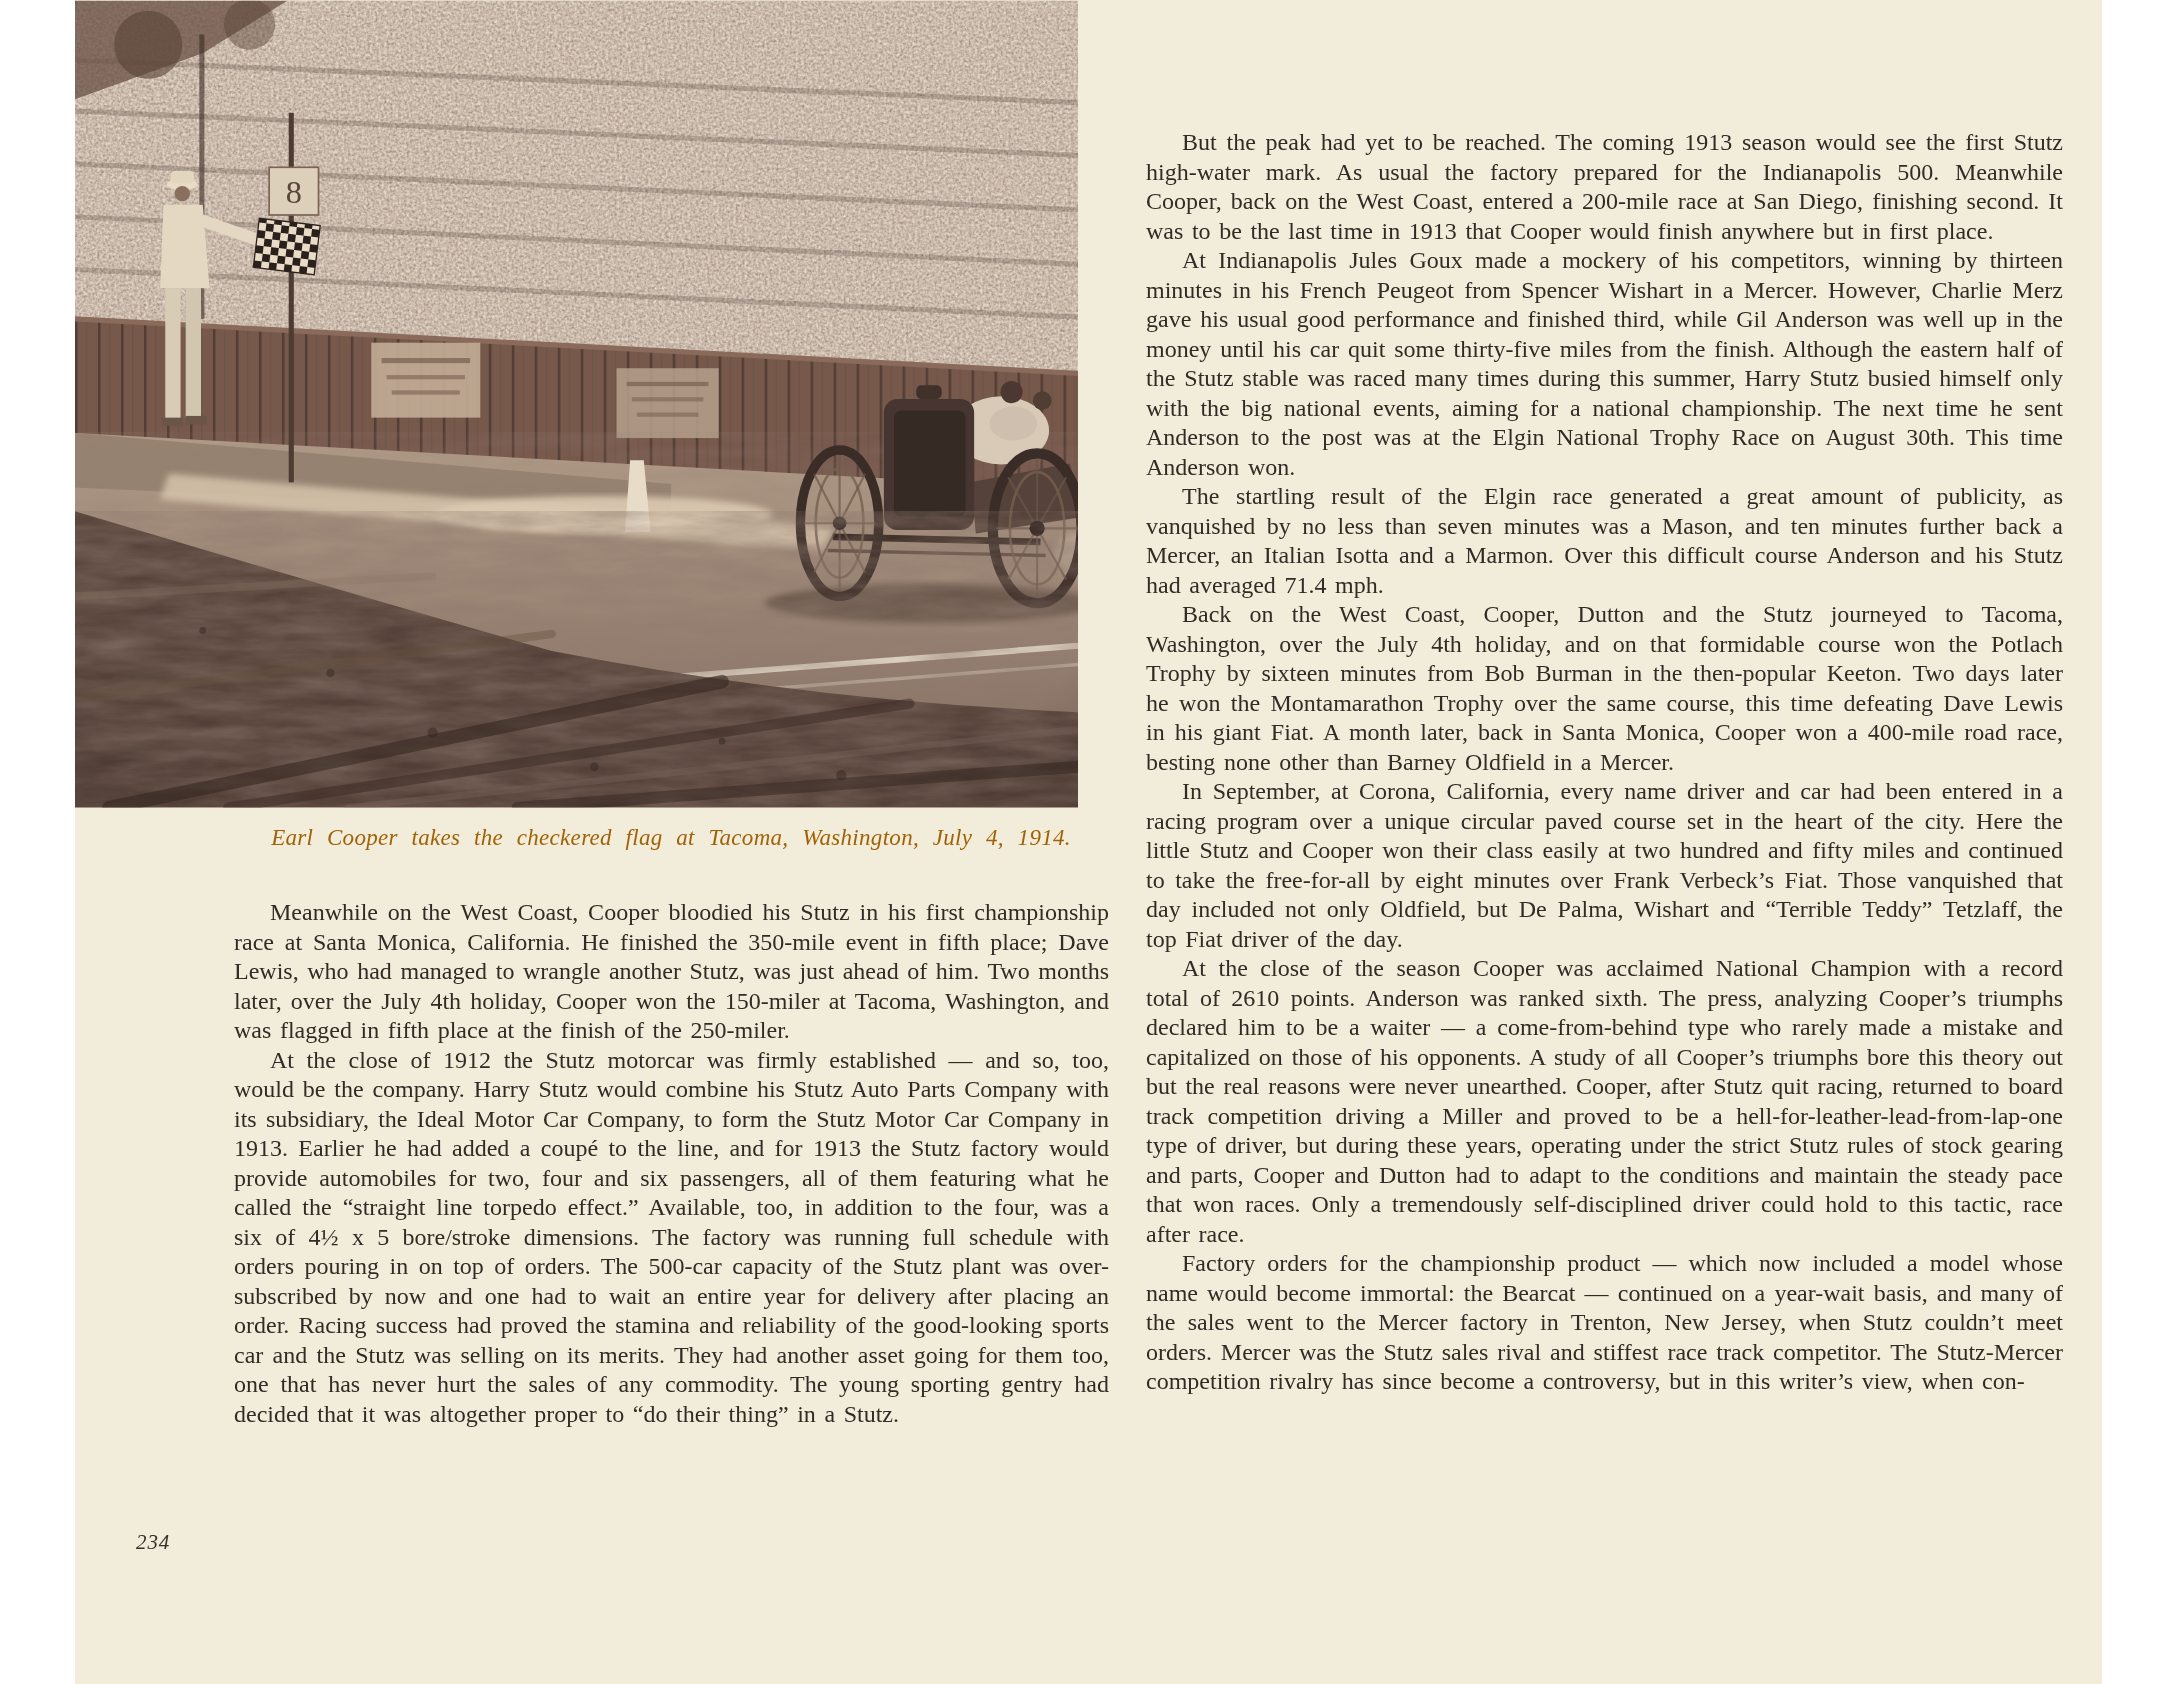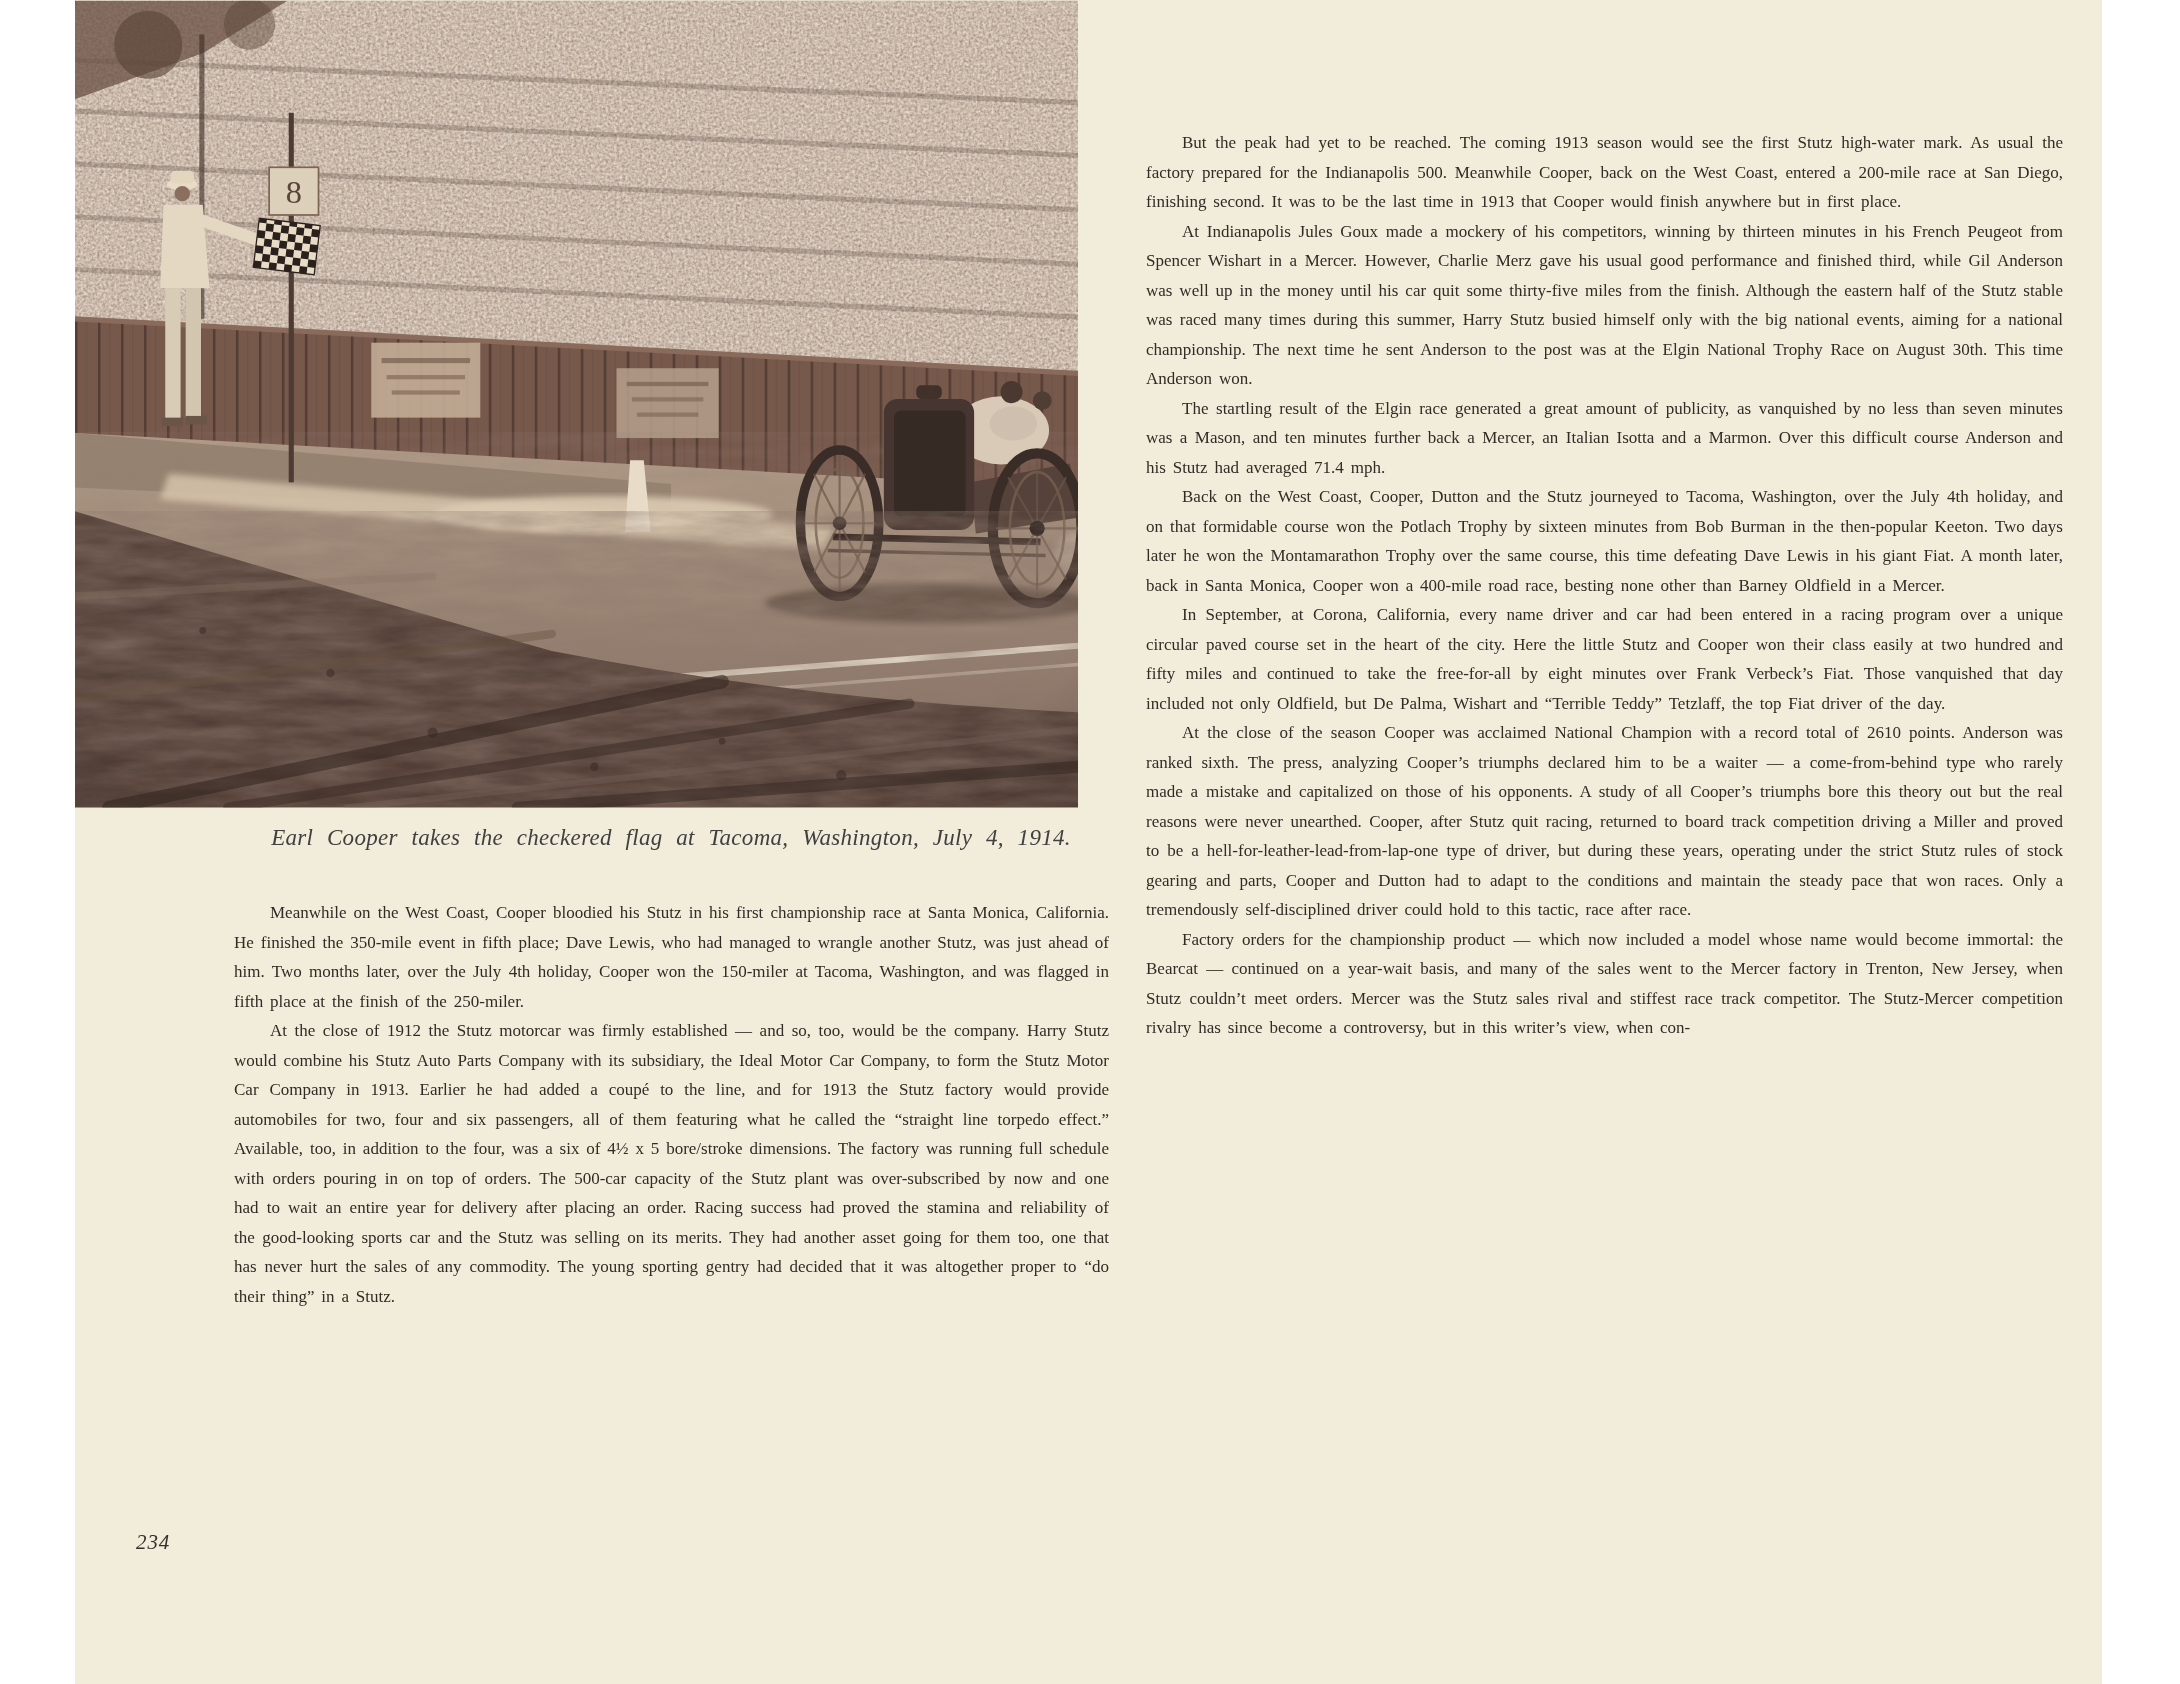--- a/index.html
+++ b/index.html
@@ -17,27 +17,27 @@
   .photo-figure{
     position:absolute;left:0;top:0;width:1003px;height:808px;
     margin:0;padding:0;
   }
   .photo-figure svg{display:block;width:1003px;height:808px;}
   .photo-caption{
     position:absolute;left:168px;top:823px;width:856px;
     text-align:center;
     font-style:italic;
     font-size:23px;line-height:29px;
-    color:#404040;
+    color:#a16207;
     word-spacing:7.7px;letter-spacing:0.3px;
     white-space:nowrap;
   }
   .col{
     position:absolute;
-    font-size:17px;line-height:29.5px;
+    font-size:24px;line-height:29.5px;
     color:#312b26;
     text-align:justify;
     word-spacing:2.6px;
   }
   .col p{margin:0;padding:0;text-indent:36px;}
   .col p.no-indent{text-indent:0;}
   .left-col{left:159px;top:898px;width:875px;}
   .right-col{left:1071px;top:128px;width:917px;}
   .page-number{
     position:absolute;left:61px;top:1530px;

